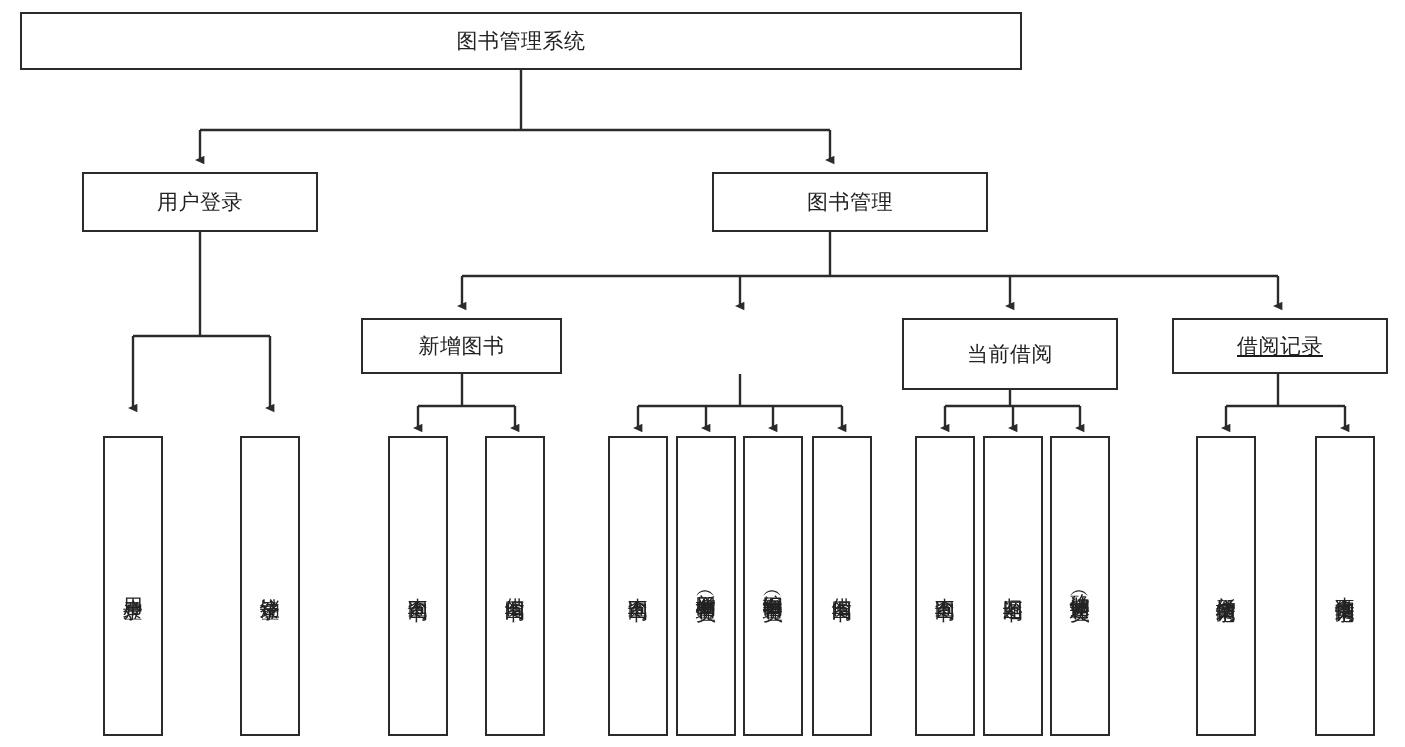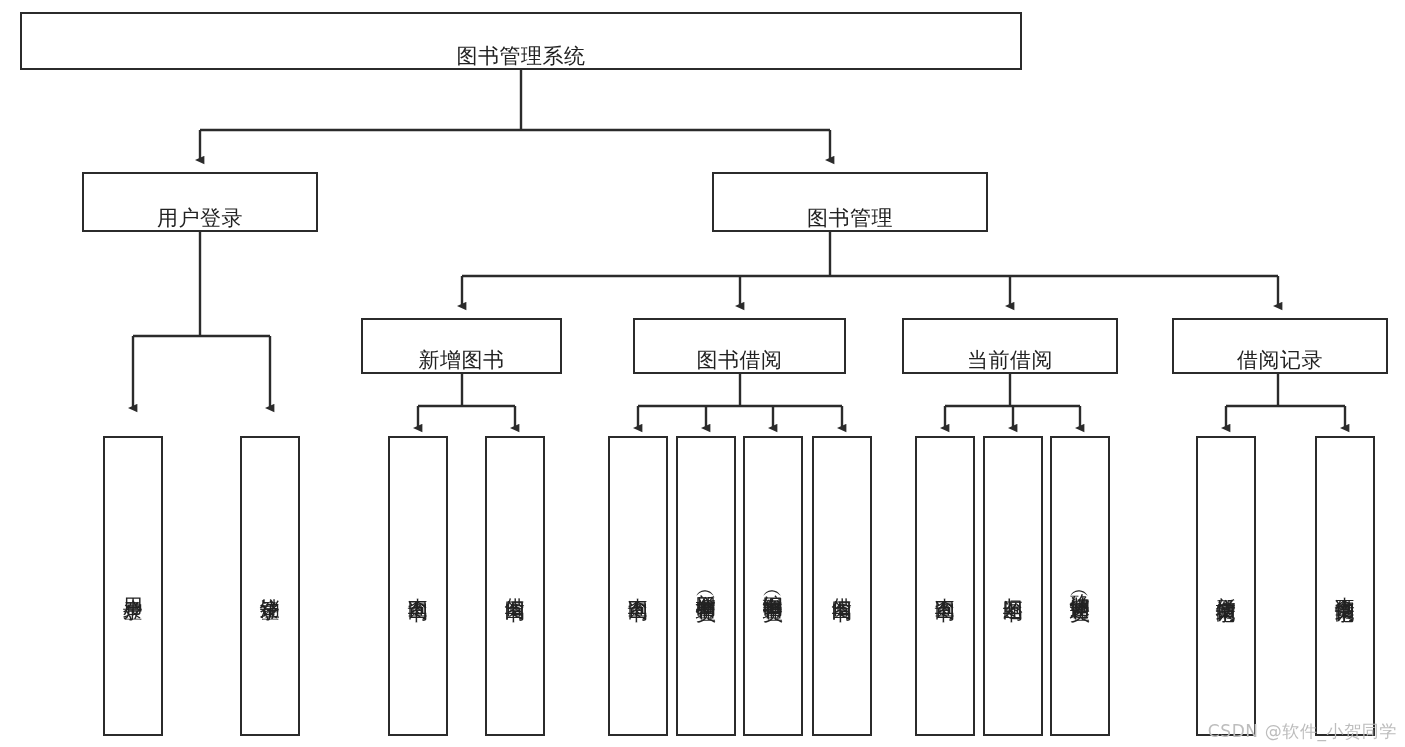--- a/index.html
+++ b/index.html
@@ -19,21 +19,21 @@
     position: absolute;
     left: 0; top: 0;
     width: 1405px; height: 747px;
     pointer-events: none;
   }
   .node {
     position: absolute;
     border: 2.2px solid #2b2b2b;
     background: #ffffff;
     display: flex;
-    align-items: flex-end;
+    align-items: center;
     justify-content: center;
     color: #1a1a1a;
   }
   .node-label {
     font-size: 21px;
     line-height: 1.15;
     letter-spacing: 0.5px;
     white-space: nowrap;
     color: #222222;
   }
@@ -123,27 +123,24 @@
   <div class="node" style="left:82px; top:172px; width:236px; height:60px;">
     <span class="node-label">用户登录</span>
   </div>
   <div class="node" style="left:712px; top:172px; width:276px; height:60px;">
     <span class="node-label">图书管理</span>
   </div>
 
   <div class="node" style="left:361px; top:318px; width:201px; height:56px;">
     <span class="node-label">新增图书</span>
   </div>
-  <div class="node" style="left:633px; top:318px; width:213px; height:56px;">
-    <span class="node-label">图书借阅</span>
-  </div>
-  <div class="node" style="left:902px; top:318px; width:216px; height:56px;">
+  <div class="node" style="left:902px; top:318px; width:216px; height:72px;">
     <span class="node-label">当前借阅</span>
   </div>
-  <div class="node" style="left:1172px; top:318px; width:216px; height:56px;">
+  <div class="node" style="left:1172px; top:318px; width:216px; height:56px;text-decoration:underline;">
     <span class="node-label">借阅记录</span>
   </div>
 
   <div class="node leaf" style="left:103px; top:436px; width:60px; height:300px;">
     <span class="node-label">用户登录</span>
   </div>
   <div class="node leaf" style="left:240px; top:436px; width:60px; height:300px;">
     <span class="node-label">注销登录</span>
   </div>
 
@@ -177,15 +174,14 @@
     <span class="node-label">确认归还（管理员）</span>
   </div>
 
   <div class="node leaf" style="left:1196px; top:436px; width:60px; height:300px;">
     <span class="node-label">新增借阅记录</span>
   </div>
   <div class="node leaf" style="left:1315px; top:436px; width:60px; height:300px;">
     <span class="node-label">查询借阅记录</span>
   </div>
 
-  <div id="watermark">CSDN @软件_小贺同学</div>
 
 </div>
 
 </body></html>

